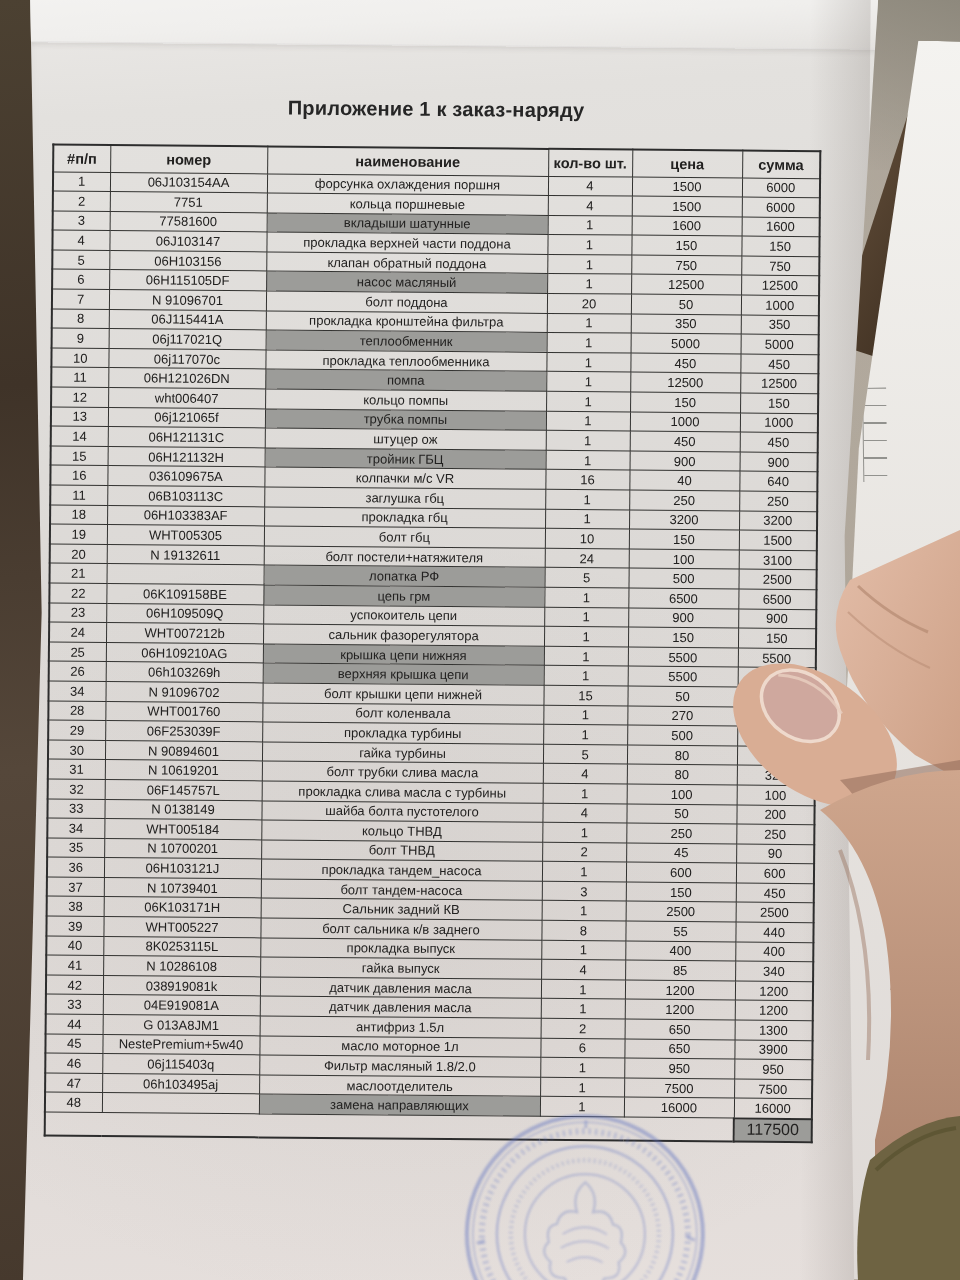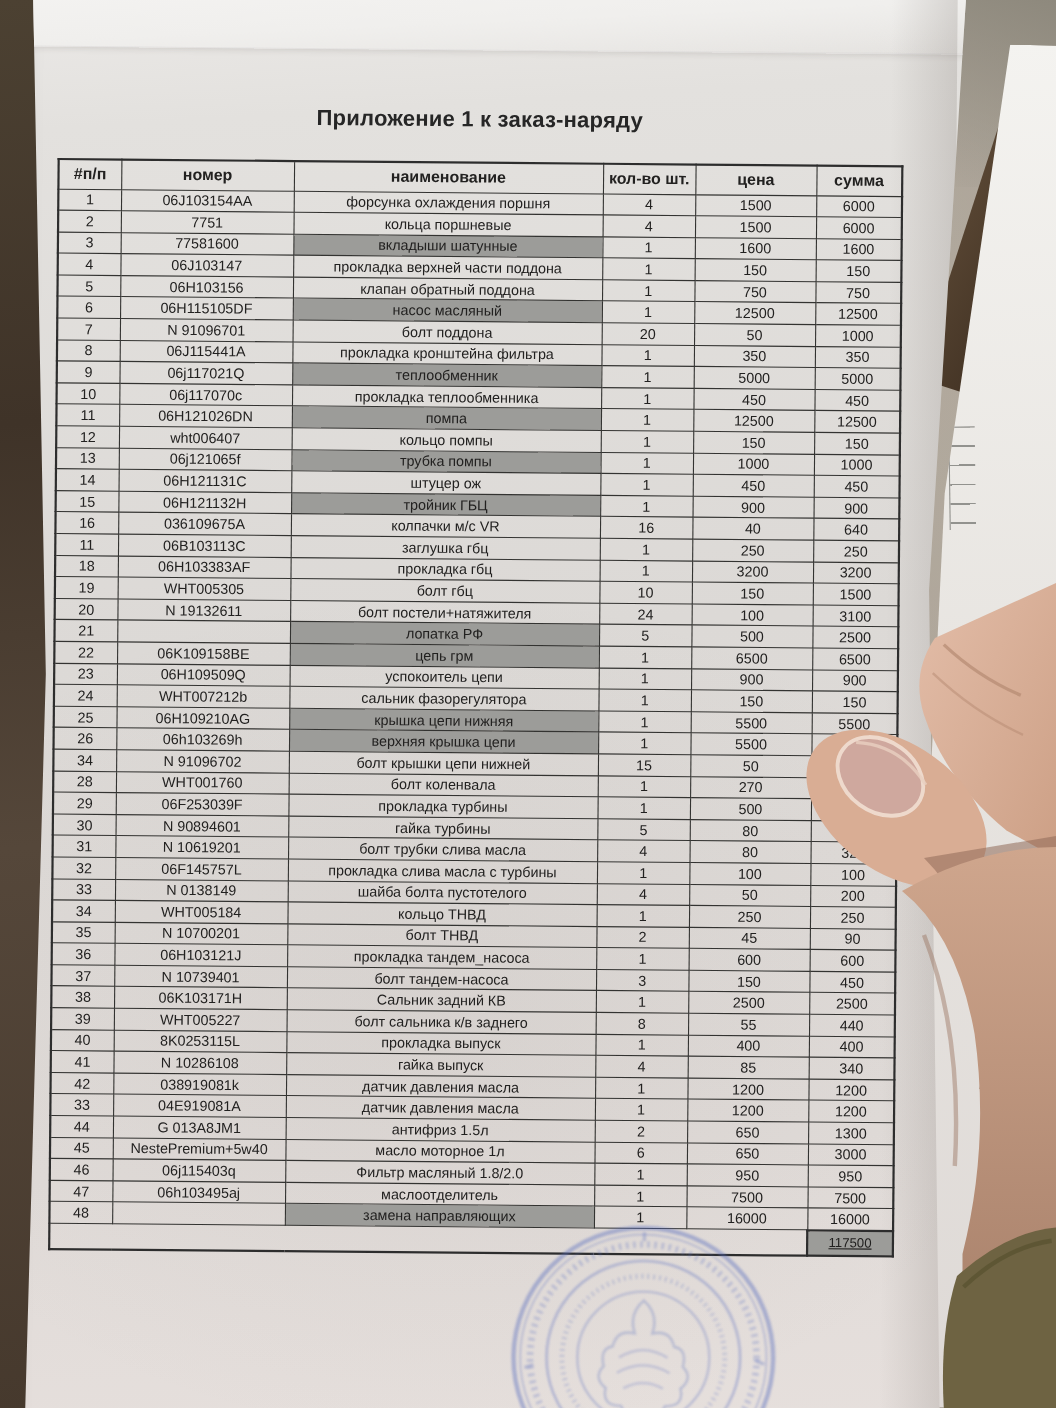--- a/index.html
+++ b/index.html
@@ -63,21 +63,21 @@
   table.parts col.c-qty  { width: 84px; }
   table.parts col.c-price{ width: 110px; }
   table.parts col.c-sum  { width: 78px; }
   table.parts th, table.parts td { border: 1.5px solid #333331; text-align: center;
     color: #222120; overflow: hidden; white-space: nowrap; }
   table.parts th { height: 27px; font-size: 14.5px; font-weight: bold; padding: 0 2px; }
   table.parts td { height: 19.6px; font-size: 13px; padding: 0 2px; }
   table.parts td.shaded { background: #9c9c99; }
   tfoot td { border: none !important; background: transparent; }
   tfoot td.total-cell { border: 2px solid #2d2d2d !important; background: #9c9c99;
-    font-size: 12px; height: 23px; text-decoration: underline; }
+    font-size: 16px; height: 23px; }
 
   
   .stamp { position: absolute; left: 430px; top: 1135px; width: 300px; height: 300px;
     pointer-events: none; opacity: 0.85; }
 
   
   .hand { position: absolute; left: 690px; top: 520px; width: 270px; height: 760px; pointer-events: none; }
 </style>
 </head>
 <body>
@@ -470,21 +470,21 @@
               <td>2</td>
               <td>650</td>
               <td>1300</td>
             </tr>
             <tr>
               <td>45</td>
               <td>NestePremium+5w40</td>
               <td>масло моторное 1л</td>
               <td>6</td>
               <td>650</td>
-              <td>3000</td>
+              <td>3900</td>
             </tr>
             <tr>
               <td>46</td>
               <td>06j115403q</td>
               <td>Фильтр масляный 1.8/2.0</td>
               <td>1</td>
               <td>950</td>
               <td>950</td>
             </tr>
             <tr>

